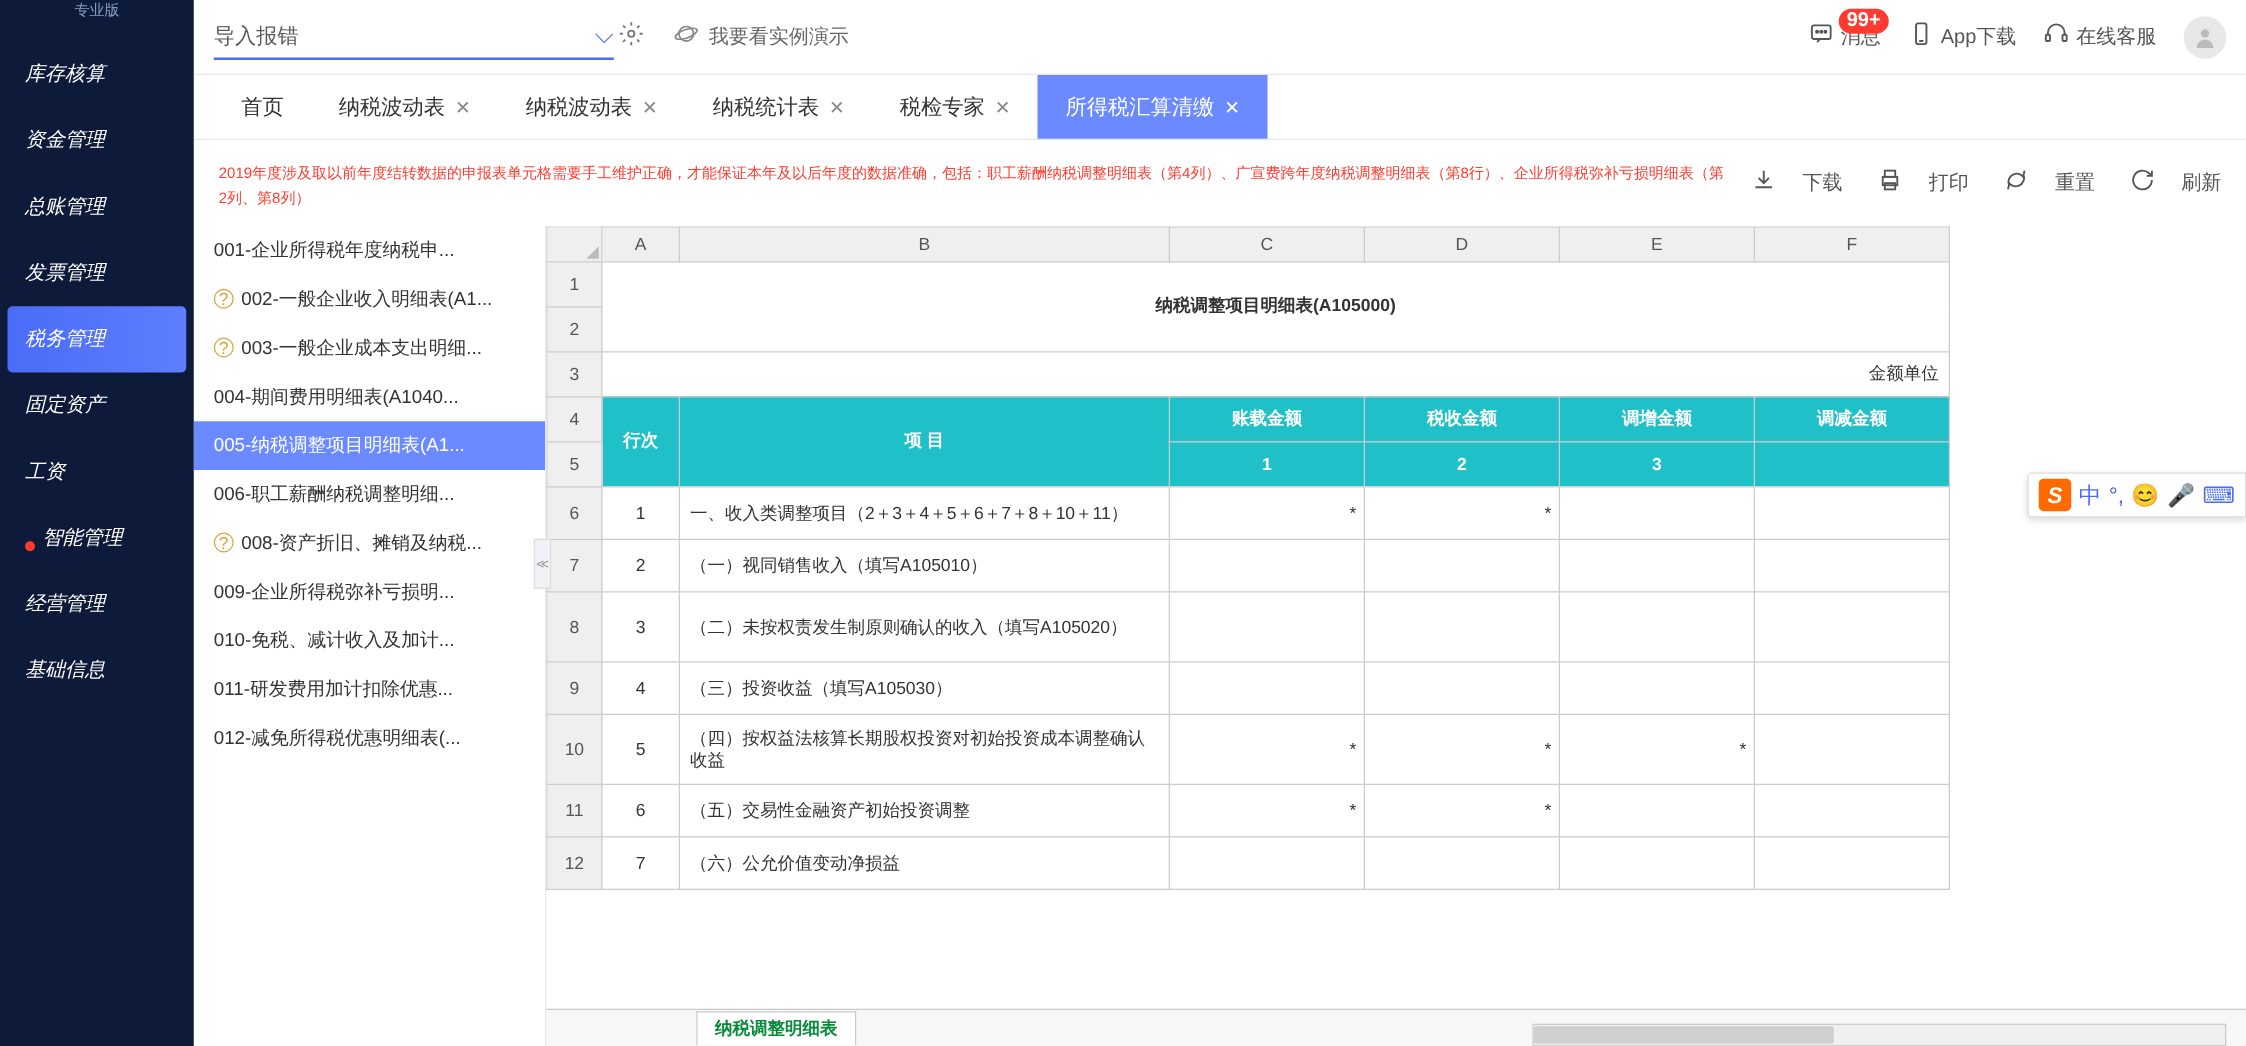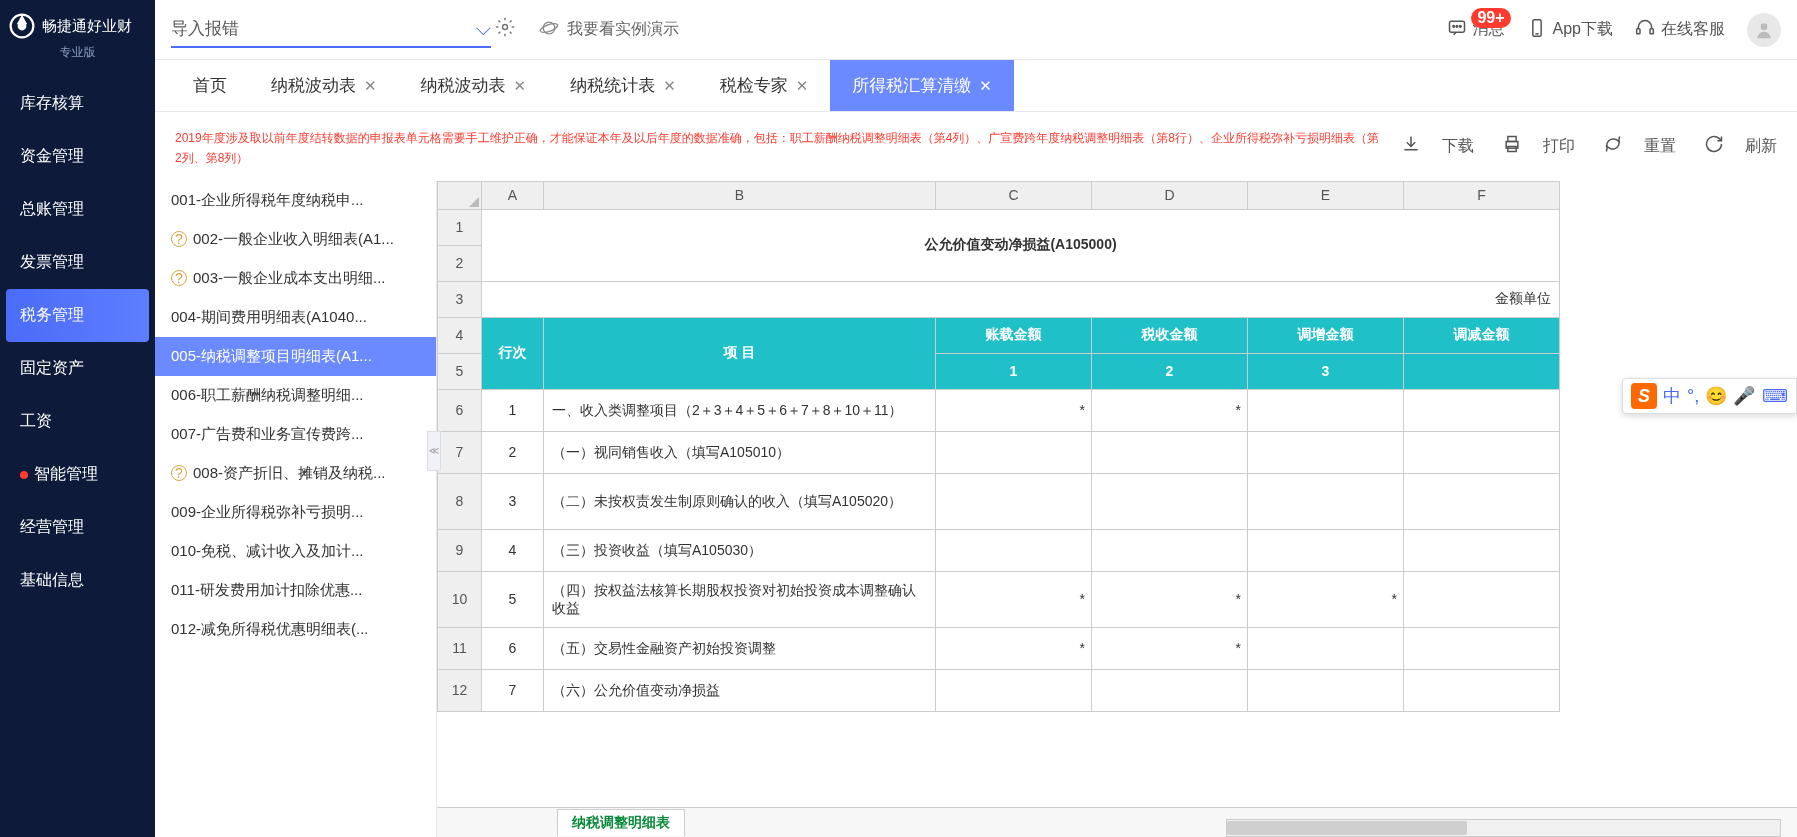--- a/index.html
+++ b/index.html
@@ -6,21 +6,21 @@
     body { font-family: "Microsoft YaHei", "PingFang SC", sans-serif; font-size: 14px; color: #333; background: #fff; overflow: hidden; }
     .app { display: flex; height: 837px; width: 1797px; }
     
     
     .sidebar { width: 155px; background: #0d1a3a; color: #fff; flex-shrink: 0; display: flex; flex-direction: column; }
     .logo-area { padding: 12px 8px 4px; display: flex; align-items: center; gap: 6px; }
     .logo-icon { width: 28px; height: 28px; display: flex; align-items: center; justify-content: center; }
     .logo-text { font-size: 15px; color: #fff; }
     .version-label { font-size: 12px; color: #8a9bc0; padding: 0 8px 16px; text-align: center; }
     .nav-list { list-style: none; }
-    .nav-item { padding: 16px 20px; font-size: 16px; cursor: pointer; position: relative; display: flex; align-items: center; }
+    .nav-item { padding: 16px 20px; font-size: 16px; cursor: pointer; position: relative; display: flex; align-items: flex-end; font-style: italic; }
     .nav-item.active { background: linear-gradient(90deg, #4a6cf7, #5e7eff); border-radius: 4px; margin: 0 6px; padding: 16px 14px; }
     .nav-item .red-dot { width: 8px; height: 8px; background: #ff3b30; border-radius: 50%; margin-right: 6px; }
     
     
     .main { flex: 1; display: flex; flex-direction: column; overflow: hidden; }
     
     
     .topbar { height: 60px; display: flex; align-items: center; padding: 0 16px; border-bottom: 1px solid #e5e8ef; }
     .import-select { display: flex; align-items: center; gap: 10px; color: #5a5a5a; font-size: 17px; flex: 0 0 auto; width: 320px; border-bottom: 2px solid #4a6cf7; padding-bottom: 6px; margin-top: 6px; cursor: pointer; justify-content: space-between; }
     .import-select .chev { color: #4a6cf7; font-size: 20px; }
@@ -76,30 +76,20 @@
     .ime-item { color: #4a6cf7; font-size: 18px; cursor: pointer; }
     
     .icon-svg { width: 20px; height: 20px; }
   </style>
 </head>
 <body>
 
 <div class="app">
 
   <aside class="sidebar">
-    <div class="logo-area">
-      <span class="logo-icon">
-        <svg viewBox="0 0 32 32" width="28" height="28">
-            <circle cx="16" cy="16" r="13" fill="none" stroke="#fff" stroke-width="2.5"></circle>
-            <circle cx="16" cy="16" r="5" fill="#fff"></circle>
-            <path d="M16 3 L10 14 L22 14 Z" fill="#fff"></path>
-          </svg>
-      </span>
-      <span class="logo-text">畅捷通好业财</span>
-    </div>
     <div class="version-label">专业版</div>
     <ul class="nav-list" id="nav-list">
         <li class="nav-item">
           <span>库存核算</span>
         </li>
         <li class="nav-item">
           <span>资金管理</span>
         </li>
         <li class="nav-item">
           <span>总账管理</span>
@@ -264,23 +254,20 @@
             <span>003-一般企业成本支出明细...</span>
           </div>
           <div class="report-item">
             <span>004-期间费用明细表(A1040...</span>
           </div>
           <div class="report-item active">
             <span>005-纳税调整项目明细表(A1...</span>
           </div>
           <div class="report-item">
             <span>006-职工薪酬纳税调整明细...</span>
-          </div>
-          <div class="report-item">
-            <span>007-广告费和业务宣传费跨...</span>
           </div>
           <div class="report-item">
             <span class="q-icon">?</span>
             <span>008-资产折旧、摊销及纳税...</span>
           </div>
           <div class="report-item">
             <span>009-企业所得税弥补亏损明...</span>
           </div>
           <div class="report-item">
             <span>010-免税、减计收入及加计...</span>
@@ -314,21 +301,21 @@
               <th class="col-head">B</th>
               <th class="col-head">C</th>
               <th class="col-head">D</th>
               <th class="col-head">E</th>
               <th class="col-head">F</th>
             </tr>
           </thead>
           <tbody id="sheet-body">
               <tr>
                 <th class="row-head">1</th>
-                <td rowspan="2" colspan="6" class="title-cell">公允价值变动净损益(A105000)</td>
+                <td rowspan="2" colspan="6" class="title-cell">纳税调整项目明细表(A105000)</td>
               </tr>
               <tr>
                 <th class="row-head">2</th>
               </tr>
               <tr>
                 <th class="row-head">3</th>
                 <td colspan="6" class="unit-cell">金额单位</td>
               </tr>
               <tr>
                 <th class="row-head">4</th>

